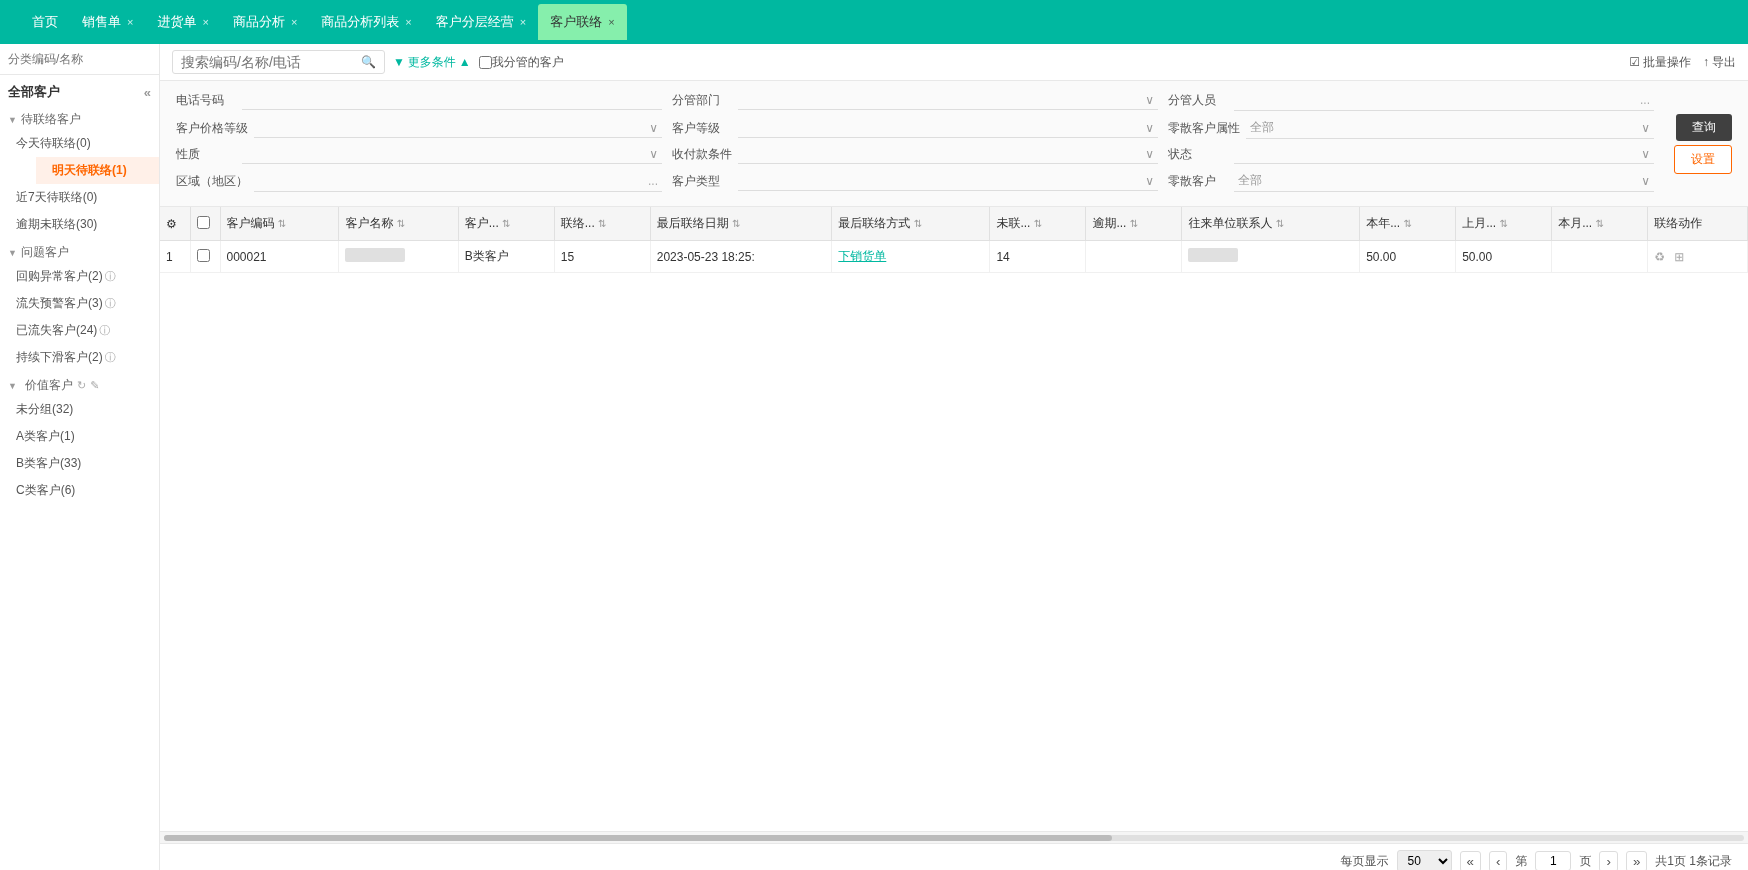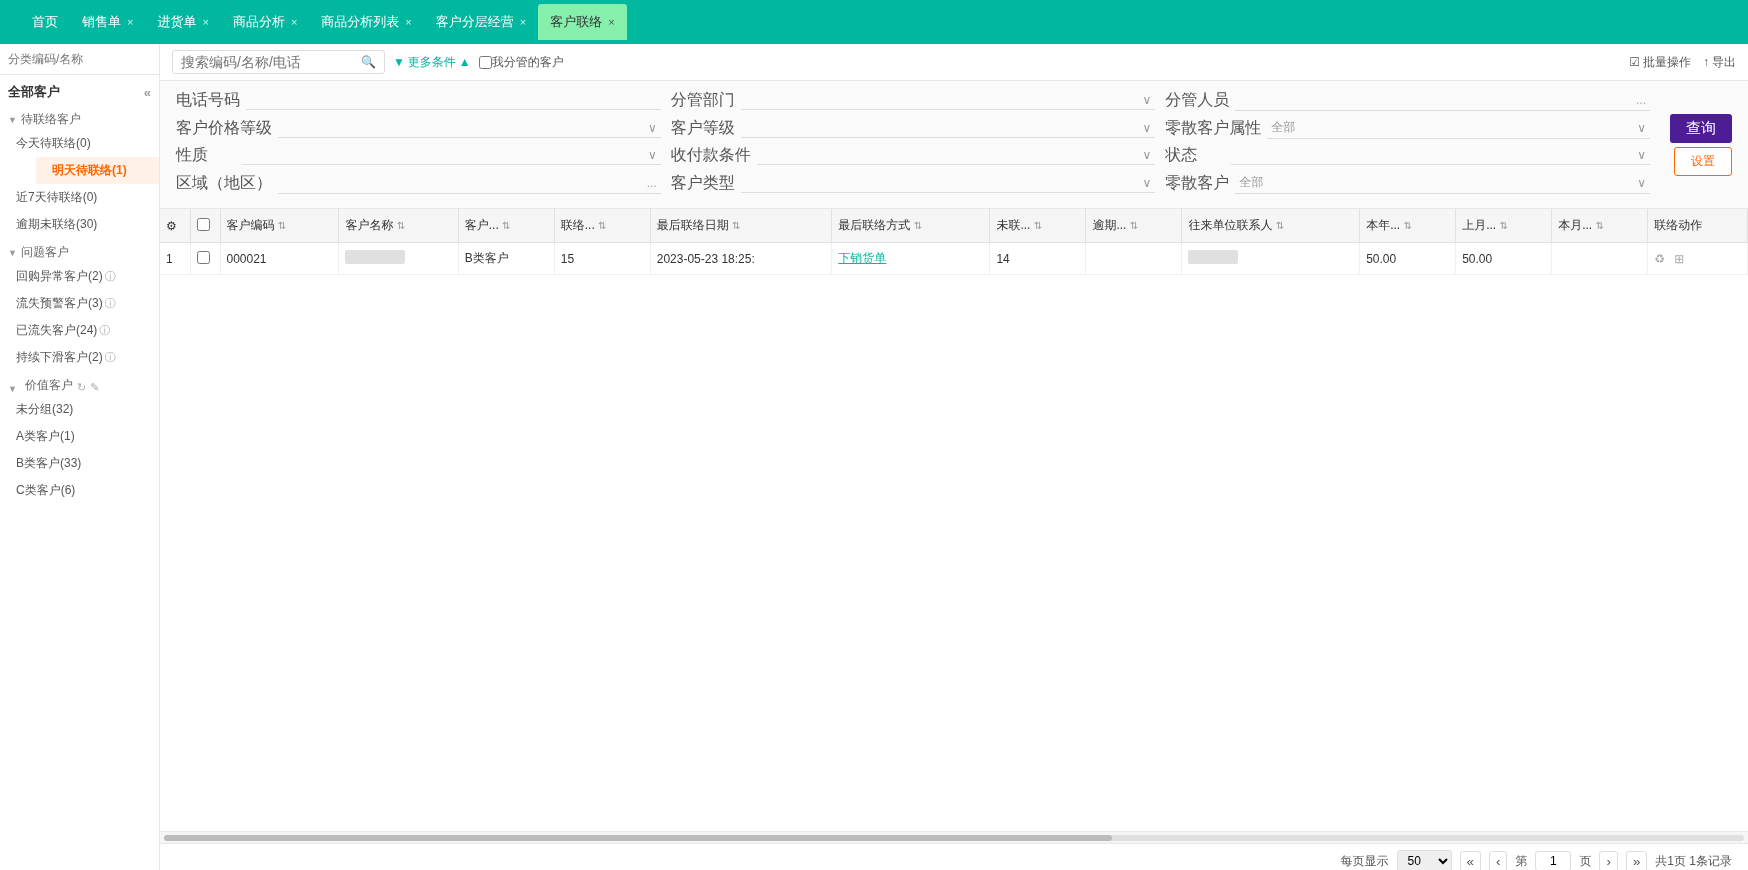--- a/index.html
+++ b/index.html
@@ -181,21 +181,21 @@
     .filter-cell {
       display: flex;
       align-items: center;
       flex: 1;
       gap: 6px;
       padding-right: 10px;
     }
     .filter-cell label {
       color: #555;
       white-space: nowrap;
-      font-size: 16px;
+      font-size: 12px;
       min-width: 60px;
     }
     .filter-cell .filter-input {
       flex: 1;
       border: none;
       border-bottom: 1px solid #ddd;
       background: transparent;
       outline: none;
       font-size: 12px;
       padding: 2px 4px;
@@ -216,27 +216,27 @@
     }
     .filter-actions {
       display: flex;
       flex-direction: column;
       align-items: flex-end;
       justify-content: center;
       gap: 4px;
       padding-left: 10px;
     }
     .btn-query {
-      background: #4c1d95;
+      background: #404040;
       color: #fff;
       border: none;
       border-radius: 3px;
       padding: 5px 16px;
       cursor: pointer;
-      font-size: 15px;
+      font-size: 12px;
     }
     .btn-settings {
       background: #fff;
       color: #f60;
       border: 1px solid #f60;
       border-radius: 3px;
       padding: 5px 16px;
       cursor: pointer;
       font-size: 12px;
     }
@@ -411,21 +411,21 @@
       </div>
     <div class="sidebar-item">
         <span>已流失客户(24)</span> 
         <span style="color:#aaa;margin-left:2px;font-size:11px;">ⓘ</span>
       </div>
     <div class="sidebar-item">
         <span>持续下滑客户(2)</span> 
         <span style="color:#aaa;margin-left:2px;font-size:11px;">ⓘ</span>
       </div>
 
-    <div class="sidebar-group-label" style="display:flex;align-items:flex-end;gap:4px;">
+    <div class="sidebar-group-label" style="display:flex;align-items:center;gap:4px;">
       价值客户
       <span style="color:#aaa;font-size:11px;">↻</span>
       <span style="color:#aaa;font-size:11px;">✎</span>
     </div>
     <div class="sidebar-item">
         <span>未分组(32)</span>
       </div>
     <div class="sidebar-item">
         <span>A类客户(1)</span>
       </div>

